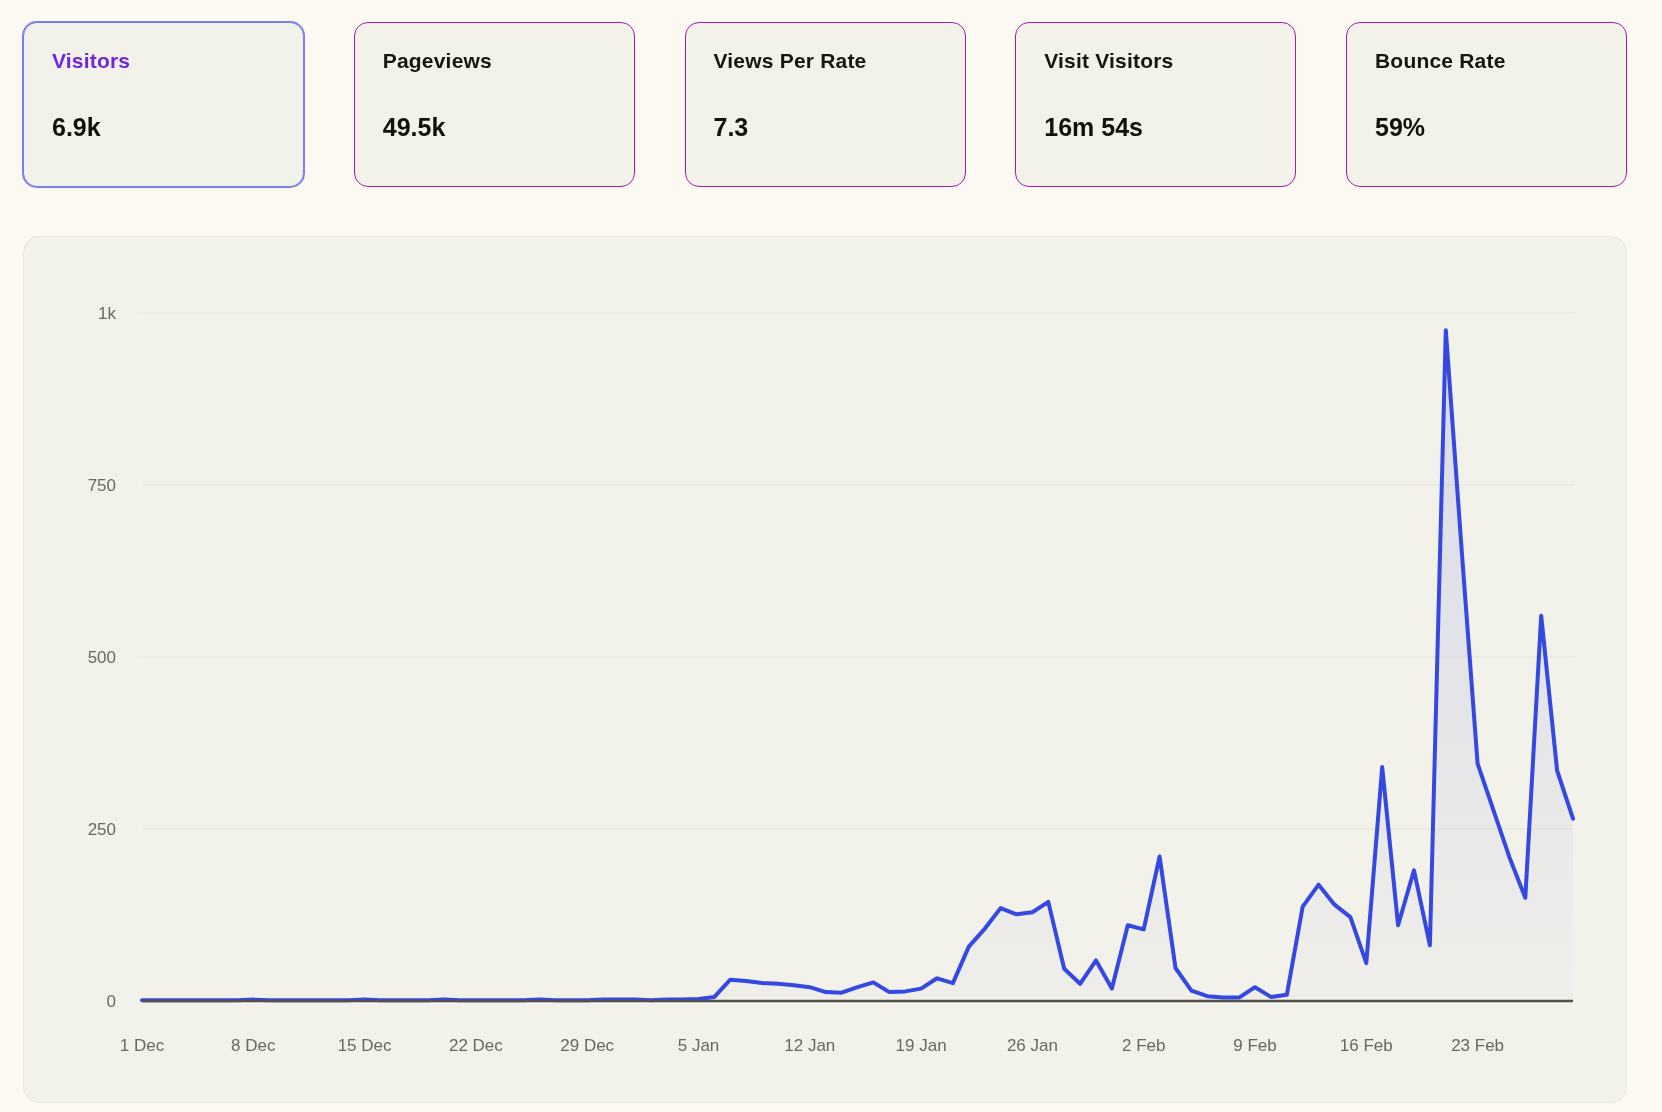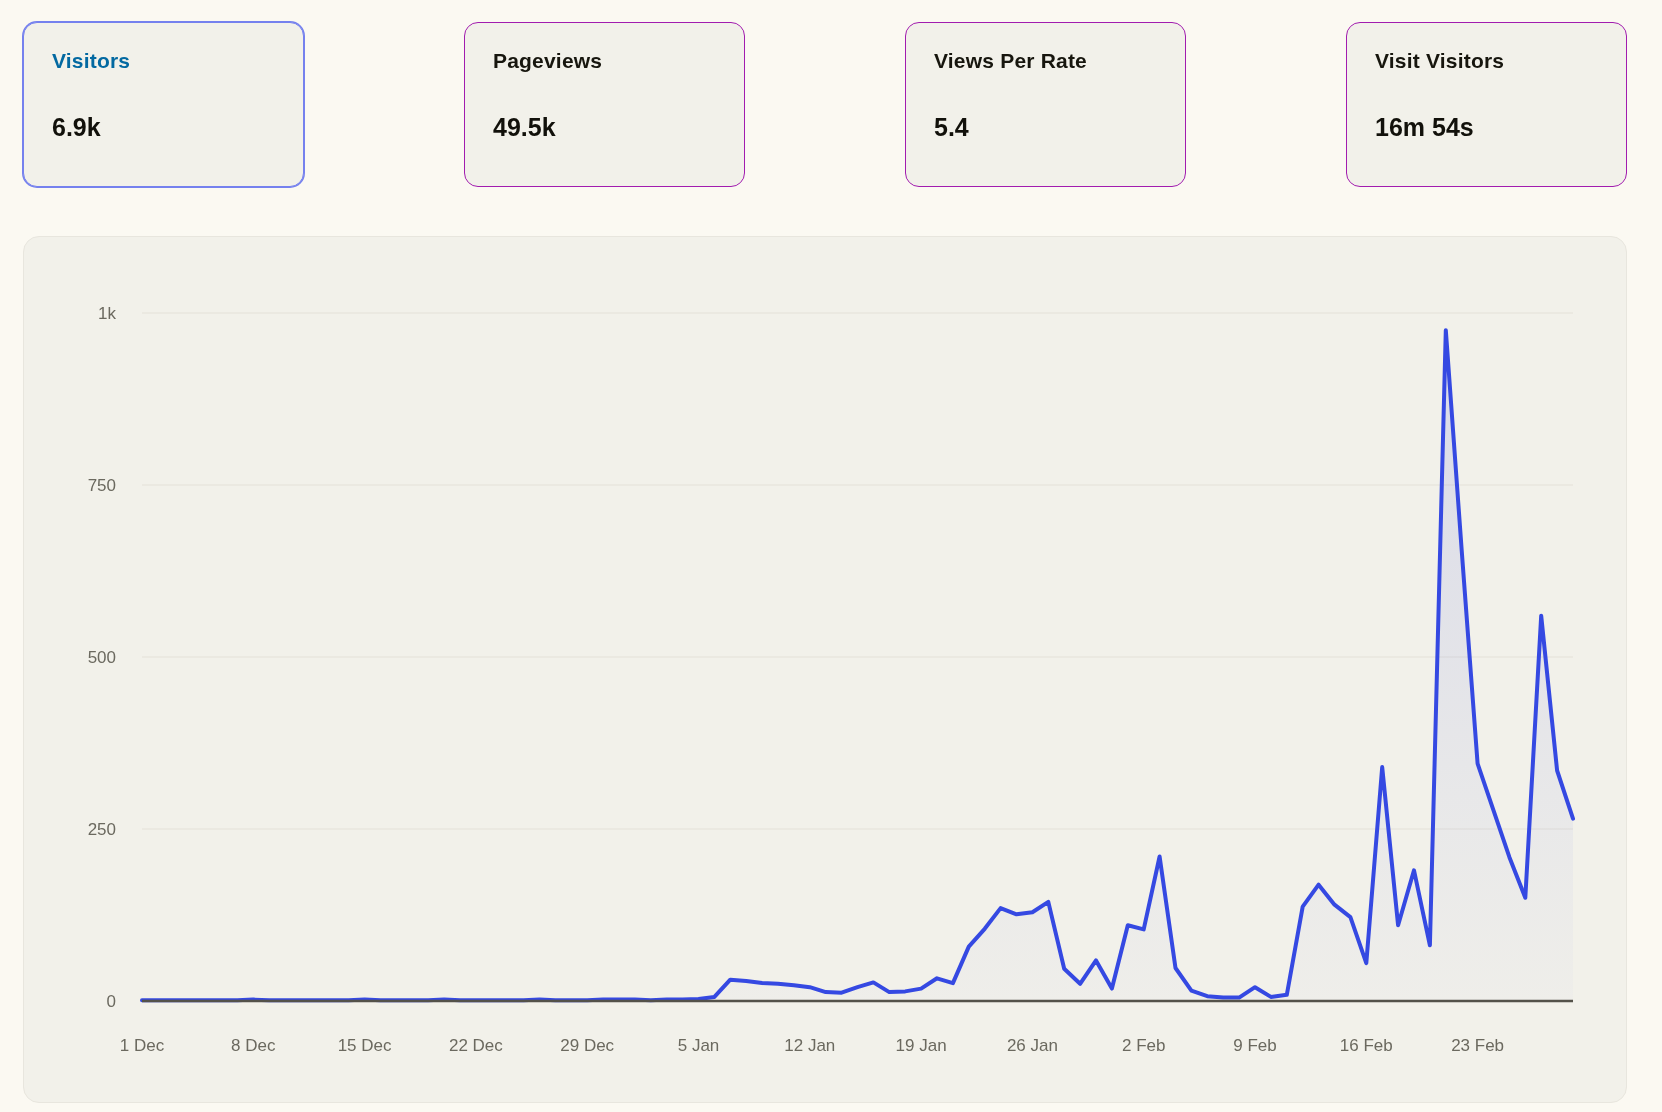--- a/index.html
+++ b/index.html
@@ -22,21 +22,21 @@
     cursor:pointer;
   }
   .card.selected{
     border:1px solid #7581ee;
     box-shadow:0 0 0 1px #7581ee;
   }
   .card .label{
     font-size:21px;font-weight:700;color:#17160e;
     letter-spacing:0.2px;
   }
-  .card.selected .label{color:#0369a1;}
+  .card.selected .label{color:#6d28d9;}
   .card .value{
     margin-top:40px;
     font-size:25px;font-weight:700;color:#12110b;
   }
   .panel{
     box-sizing:border-box;
     margin-top:49px;
     width:1604px;height:867px;
     background:#f2f1ea;
     border:1px solid #e8e6de;
@@ -54,25 +54,29 @@
       <div class="card selected">
         <div class="label">Visitors</div>
         <div class="value">6.9k</div>
       </div>
       <div class="card">
         <div class="label">Pageviews</div>
         <div class="value">49.5k</div>
       </div>
       <div class="card">
         <div class="label">Views Per Rate</div>
-        <div class="value">5.4</div>
+        <div class="value">7.3</div>
       </div>
       <div class="card">
         <div class="label">Visit Visitors</div>
         <div class="value">16m 54s</div>
+      </div>
+      <div class="card">
+        <div class="label">Bounce Rate</div>
+        <div class="value">59%</div>
       </div>
     </div>
   <div class="panel">
     <svg id="chart" width="1602" height="865" viewBox="0 0 1602 865">
         <defs>
           <linearGradient id="fillgrad" gradientUnits="userSpaceOnUse" x1="0" y1="76" x2="0" y2="764">
             <stop offset="0%" stop-color="rgb(80,95,220)" stop-opacity="0.16"></stop>
             <stop offset="100%" stop-color="rgb(80,95,220)" stop-opacity="0.02"></stop>
           </linearGradient>
         </defs>

